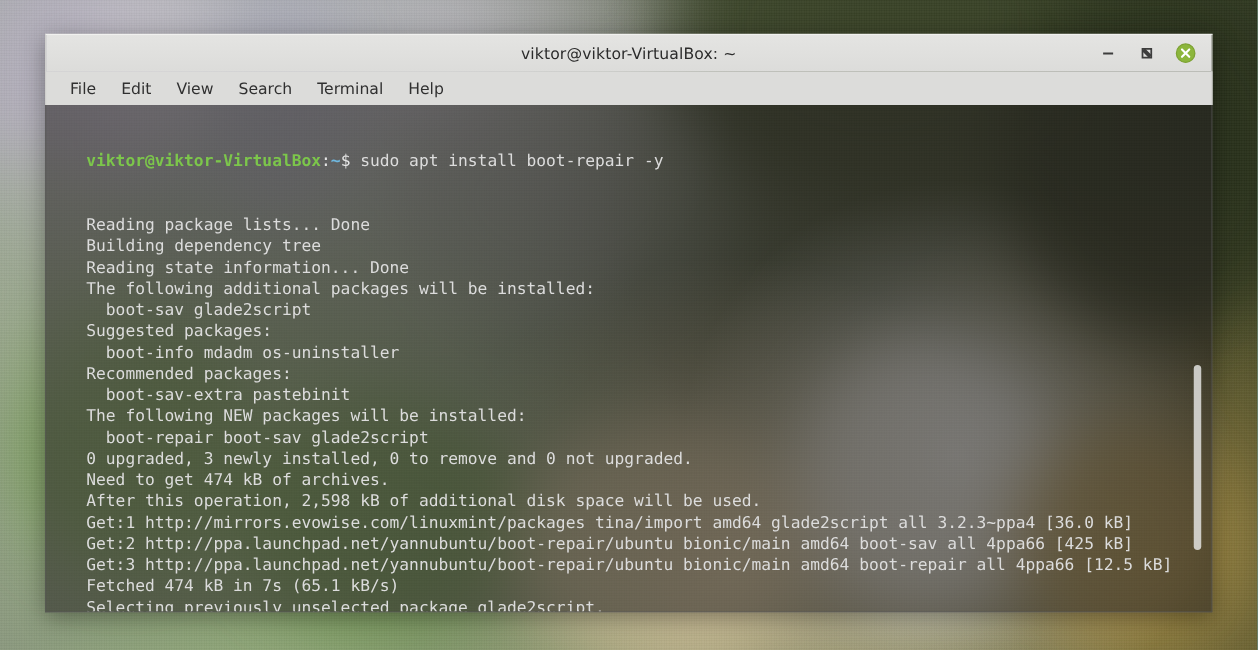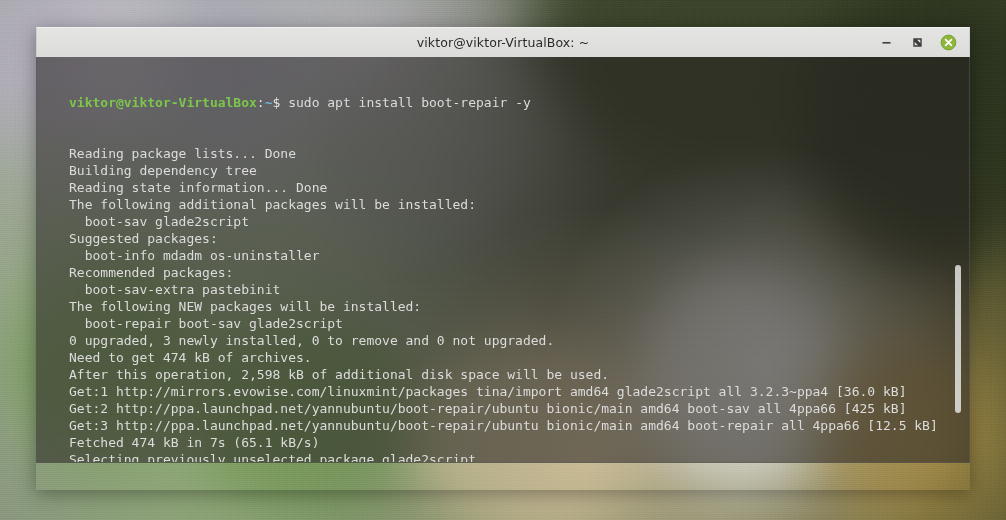--- a/index.html
+++ b/index.html
@@ -218,20 +218,28 @@
         <div class="wb">
           <svg width="17" height="17" viewBox="0 0 17 17">
             <circle cx="8.5" cy="8.5" r="7.4" fill="#8cb63c"></circle>
             <circle cx="8.5" cy="8.5" r="7.4" fill="none" stroke="#7da233" stroke-width="1"></circle>
             <path d="M5.6 5.6 L11.4 11.4 M11.4 5.6 L5.6 11.4" stroke="#ffffff" stroke-width="1.7" stroke-linecap="round"></path>
           </svg>
         </div>
       </div>
     </div>
 
+    <div class="menubar">
+      <div class="menu-item">File</div>
+      <div class="menu-item">Edit</div>
+      <div class="menu-item">View</div>
+      <div class="menu-item">Search</div>
+      <div class="menu-item">Terminal</div>
+      <div class="menu-item">Help</div>
+    </div>
 
     <div class="term-body">
       <div class="term-lines">
         <div class="ln"><span class="c-user">viktor@viktor-VirtualBox</span><span class="c-punct">:</span><span class="c-path">~</span><span class="c-punct">$</span><span> sudo apt install boot-repair -y</span></div>
         <div id="output-host"><div class="ln">Reading package lists... Done</div><div class="ln">Building dependency tree</div><div class="ln">Reading state information... Done</div><div class="ln">The following additional packages will be installed:</div><div class="ln">  boot-sav glade2script</div><div class="ln">Suggested packages:</div><div class="ln">  boot-info mdadm os-uninstaller</div><div class="ln">Recommended packages:</div><div class="ln">  boot-sav-extra pastebinit</div><div class="ln">The following NEW packages will be installed:</div><div class="ln">  boot-repair boot-sav glade2script</div><div class="ln">0 upgraded, 3 newly installed, 0 to remove and 0 not upgraded.</div><div class="ln">Need to get 474 kB of archives.</div><div class="ln">After this operation, 2,598 kB of additional disk space will be used.</div><div class="ln">Get:1 http://mirrors.evowise.com/linuxmint/packages tina/import amd64 glade2script all 3.2.3~ppa4 [36.0 kB]</div><div class="ln">Get:2 http://ppa.launchpad.net/yannubuntu/boot-repair/ubuntu bionic/main amd64 boot-sav all 4ppa66 [425 kB]</div><div class="ln">Get:3 http://ppa.launchpad.net/yannubuntu/boot-repair/ubuntu bionic/main amd64 boot-repair all 4ppa66 [12.5 kB]</div><div class="ln">Fetched 474 kB in 7s (65.1 kB/s)</div><div class="ln">Selecting previously unselected package glade2script.</div></div>
       </div>
       <div class="scrollbar">
         <div class="sb-thumb"></div>
       </div>
     </div>

